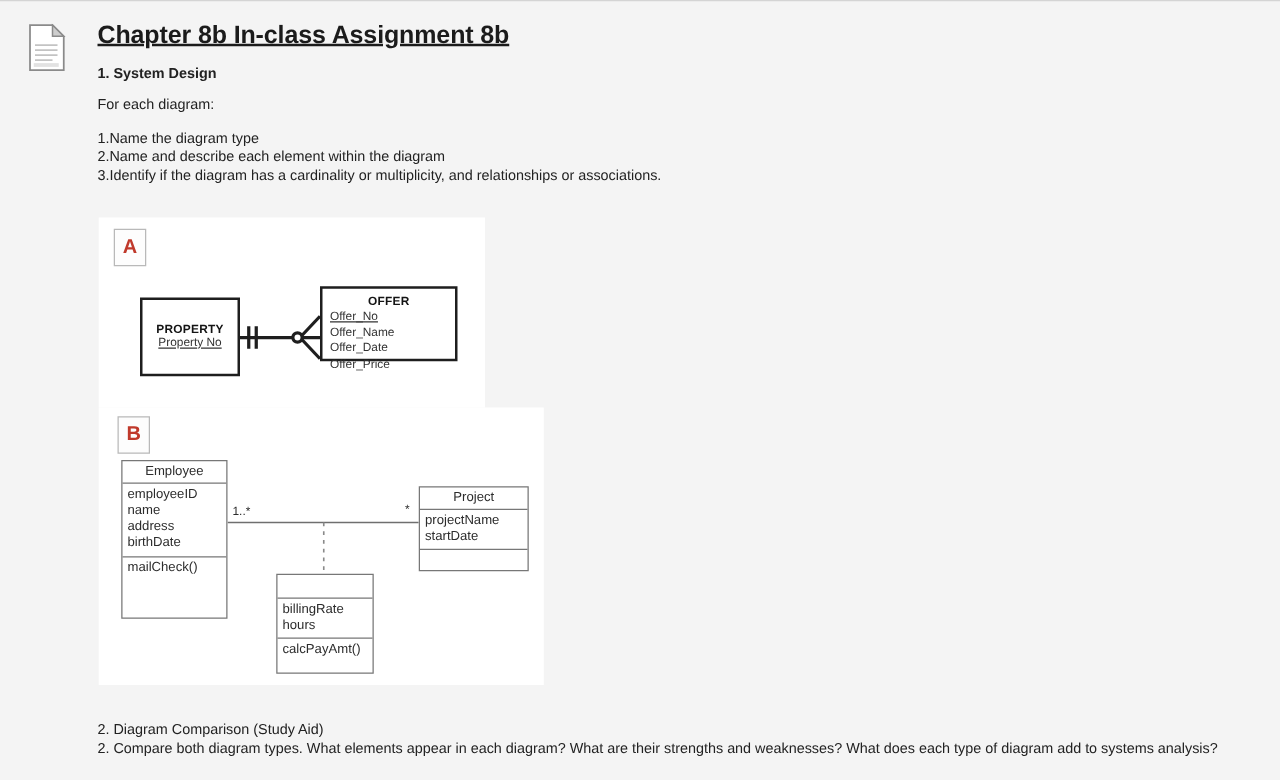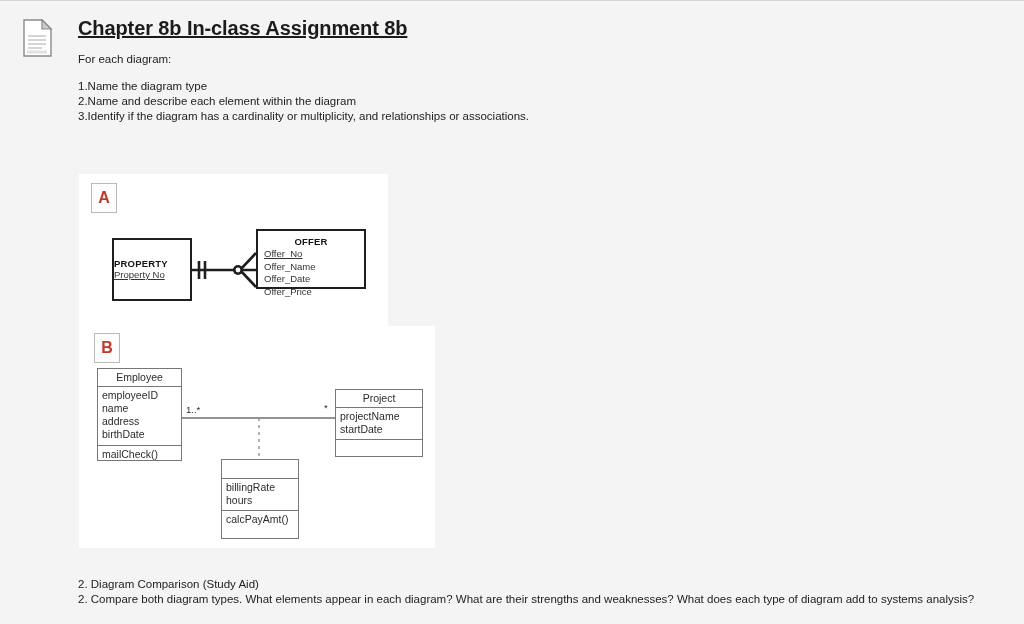--- a/index.html
+++ b/index.html
@@ -94,21 +94,21 @@
   
   .er-box {
     position: absolute;
     border: 2px solid #1e1e1e;
     background: #fff;
     box-sizing: border-box;
   }
   #er-property {
     left: 112px; top: 237px; width: 80px; height: 63px;
     display: flex; flex-direction: column;
-    align-items: flex-start; justify-content: center;
+    align-items: center; justify-content: center;
   }
   .er-ent-name {
     font-size: 9.5px; font-weight: bold; color: #141414;
     letter-spacing: 0.2px;
   }
   .er-attr {
     font-size: 9.5px; color: #333; line-height: 1.32;
   }
   .er-attr.pk { text-decoration: underline; }
   #er-offer {
@@ -135,21 +135,21 @@
   }
   .uml-name.empty { min-height: 13px; }
   .uml-compart {
     padding: 2px 4px 3px 4px;
     border-bottom: 1px solid #777;
   }
   .uml-compart:last-child { border-bottom: none; }
   .uml-line { font-size: 10.5px; color: #2c2c2c; line-height: 1.25; }
   .uml-compart.empty { min-height: 11px; }
 
-  #uml-employee { left: 97px; top: 367px; width: 85px; height: 93px; }
+  #uml-employee { left: 97px; top: 367px; width: 85px; height: 127px; }
   #uml-project  { left: 335px; top: 388px; width: 88px; height: 68px; }
   #uml-assoc    { left: 221px; top: 458px; width: 78px; height: 80px; }
 
   .mult {
     position: absolute;
     font-size: 9.5px;
     color: #2c2c2c;
   }
   #mult-left  { left: 186px; top: 403px; }
   #mult-right { left: 324px; top: 401px; }
@@ -183,20 +183,21 @@
         <line x1="5" y1="21" x2="23" y2="21"></line>
         <line x1="5" y1="25" x2="23" y2="25"></line>
         <line x1="5" y1="29" x2="19" y2="29"></line>
       </g>
       <rect x="4" y="31.5" width="20" height="3" fill="#e2e2e2"></rect>
     </svg>
   </div>
 
   <div class="content">
     <div class="doc-title">Chapter 8b In-class Assignment 8b</div>
+    <div class="sec-head">1. System Design</div>
     <div class="para">For each diagram:</div>
     <ul class="step-list">
       <li>1.Name the diagram type</li>
       <li>2.Name and describe each element within the diagram</li>
       <li>3.Identify if the diagram has a cardinality or multiplicity, and relationships or associations.</li>
     </ul>
   </div>
 
   <div class="panel" id="panel-a"></div>
   <div class="tag-box" id="tag-a">A</div>

